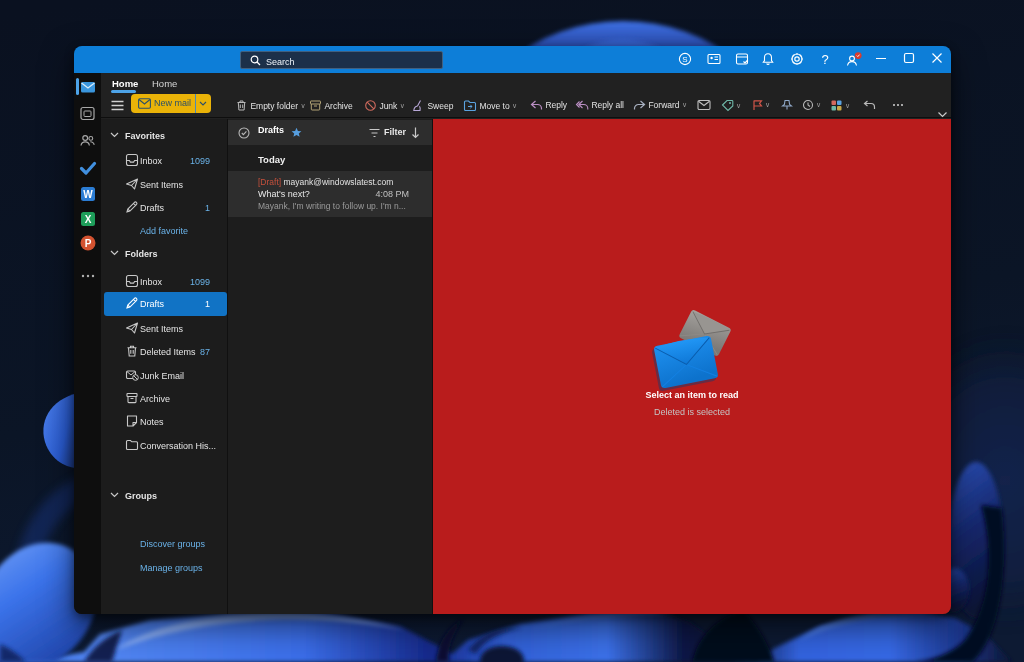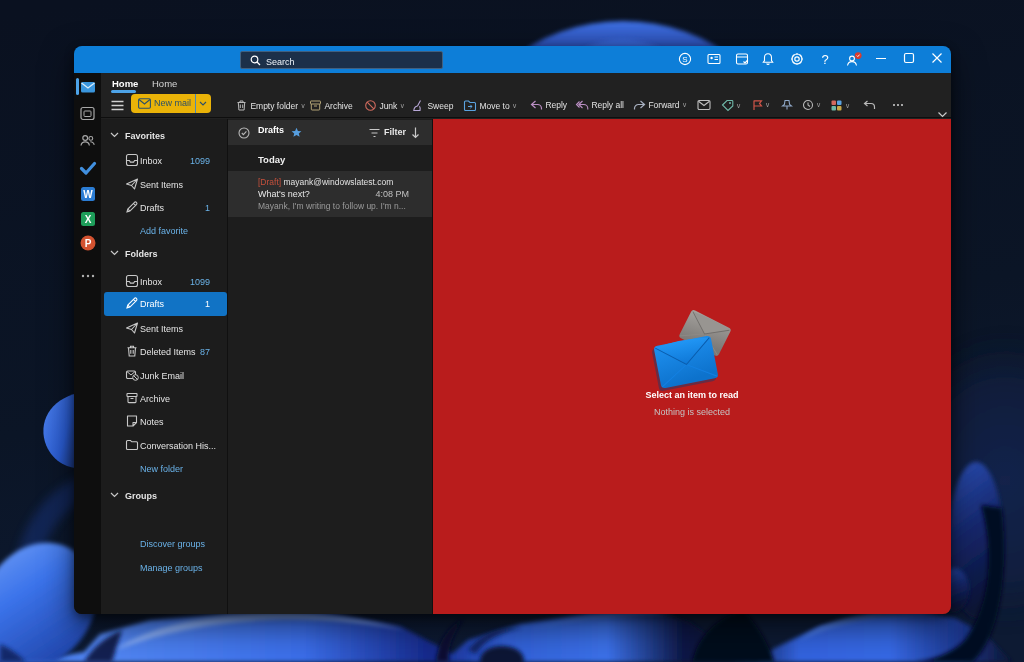--- a/index.html
+++ b/index.html
@@ -409,23 +409,20 @@
                 <path d="M2.5,2 h9 v6.5 L8,12 H2.5 Z M8,12 V8.5 h3.5" fill="none" stroke="#c8c8c8" stroke-width="1.1" stroke-linejoin="round"></path>
               </svg>
               <span class="ftx">Notes</span>
             </div>
         <div class="frow" style="top:315px">
               <svg class="fic" width="14" height="14" viewBox="0 0 14 14">
                 <path d="M1.5,3.5 a1,1 0 0 1 1,-1 h3 l1.3,1.3 h4.7 a1,1 0 0 1 1,1 v5.7 a1,1 0 0 1 -1,1 h-9 a1,1 0 0 1 -1,-1 Z" fill="none" stroke="#c8c8c8" stroke-width="1.1"></path>
               </svg>
               <span class="ftx">Conversation His...</span>
             </div>
-        <div class="frow flink" style="top:338px">
-              <span class="ftx">New folder</span>
-            </div>
         <div class="frow fhead" style="top:365px">
               <span class="hch"><svg width="9" height="6" viewBox="0 0 9 6">
                   <path d="M1,1 L4.5,4.5 L8,1" stroke="#c8c8c8" stroke-width="1.2" fill="none"></path>
                 </svg></span>
               <span class="htx">Groups</span>
             </div>
         <div class="frow flink" style="top:413px">
               <span class="ftx">Discover groups</span>
             </div>
         <div class="frow flink" style="top:437px">
@@ -483,19 +480,19 @@
           <g transform="rotate(-11 45 56)">
             <rect x="16" y="34.5" width="58" height="43" rx="4" fill="#0a3e74" opacity="0.45" transform="translate(-2.5,2.5)"></rect>
             <rect x="16" y="34.5" width="58" height="43" rx="4" fill="url(#benv)"></rect>
             <path d="M17.5,36.5 L45,58.5 L72.5,36.5 Q45,32 17.5,36.5 Z" fill="url(#bflap)"></path>
             <path d="M17,76 L45,58.5 L73,76" fill="none" stroke="#1480e2" stroke-width="1"></path>
             <path d="M17.5,36.5 L45,58.5 L72.5,36.5" fill="none" stroke="#0a5cac" stroke-width="1"></path>
           </g>
         </svg>
         <div class="emptystate" style="left:159px;top:271px;width:200px">
           <div style="font-size:9px;font-weight:bold;color:#fff">Select an item to read</div>
-          <div style="font-size:9px;color:#c4c4c4;margin-top:7px">Nothing is selected</div>
+          <div style="font-size:9px;color:#c4c4c4;margin-top:7px">Deleted is selected</div>
         </div>
       </div>
       </div>
     </div>
   </div>
 </div>
 
 </body></html>

